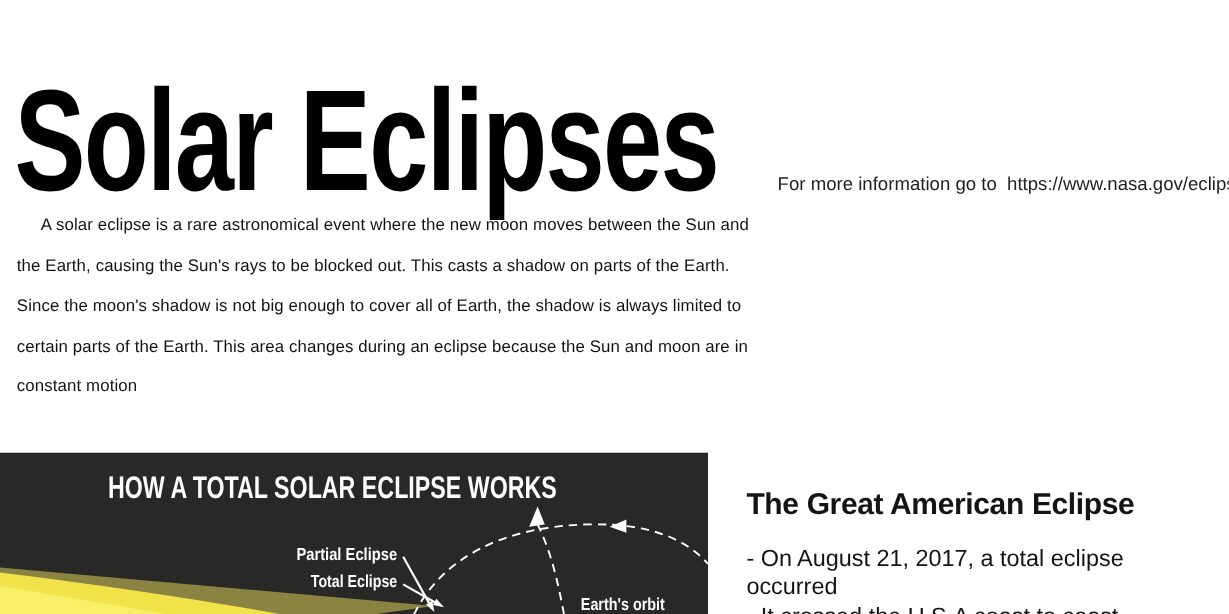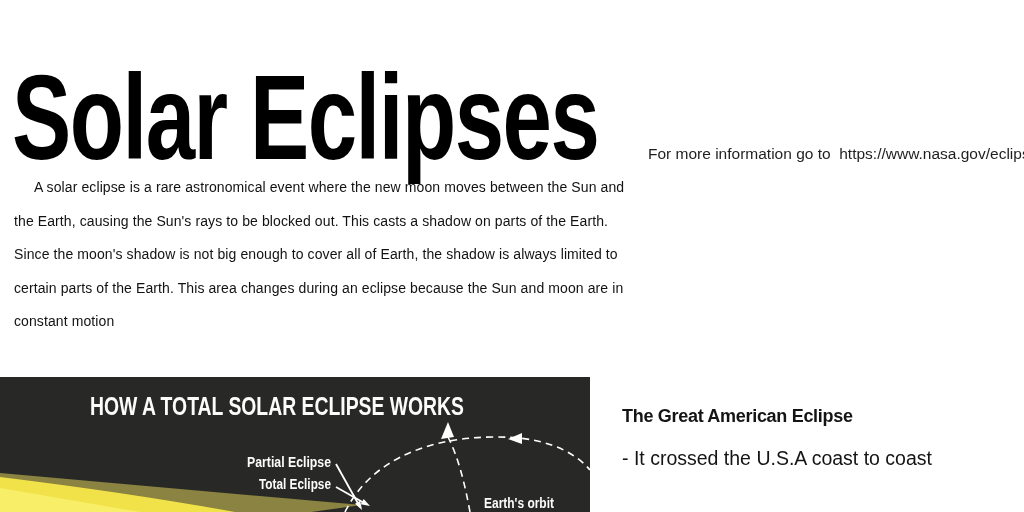--- a/index.html
+++ b/index.html
@@ -64,21 +64,21 @@
     fill: #fcfcfc;
   }
 
   .facts-column {
     position: absolute;
     left: 622px; top: 406px;
     width: 348px;
   }
   .facts-heading {
     margin: 0 0 20px 0;
-    font-size: 18px;
+    font-size: 25px;
     font-weight: 700;
     letter-spacing: -0.3px;
     color: #141414;
     white-space: nowrap;
   }
   .fact-item {
     font-size: 19.5px;
     line-height: 22.5px;
     color: #141414;
     margin-bottom: 3px;
@@ -122,14 +122,15 @@
     <text class="d-label" x="331" y="90" text-anchor="end" textLength="84" lengthAdjust="spacingAndGlyphs">Partial Eclipse</text>
 
     <text class="d-label" x="331" y="112" text-anchor="end" textLength="72" lengthAdjust="spacingAndGlyphs">Total Eclipse</text>
 
     <text class="d-label" x="484" y="131" textLength="70" lengthAdjust="spacingAndGlyphs">Earth's orbit</text>
   </svg>
 </div>
 
 <div class="facts-column">
   <h2 class="facts-heading">The Great American Eclipse</h2>
+  <div class="fact-item">- On August 21, 2017, a total eclipse occurred</div>
   <div class="fact-item">- It crossed the U.S.A coast to coast</div>
 </div>
 
 </body></html>

